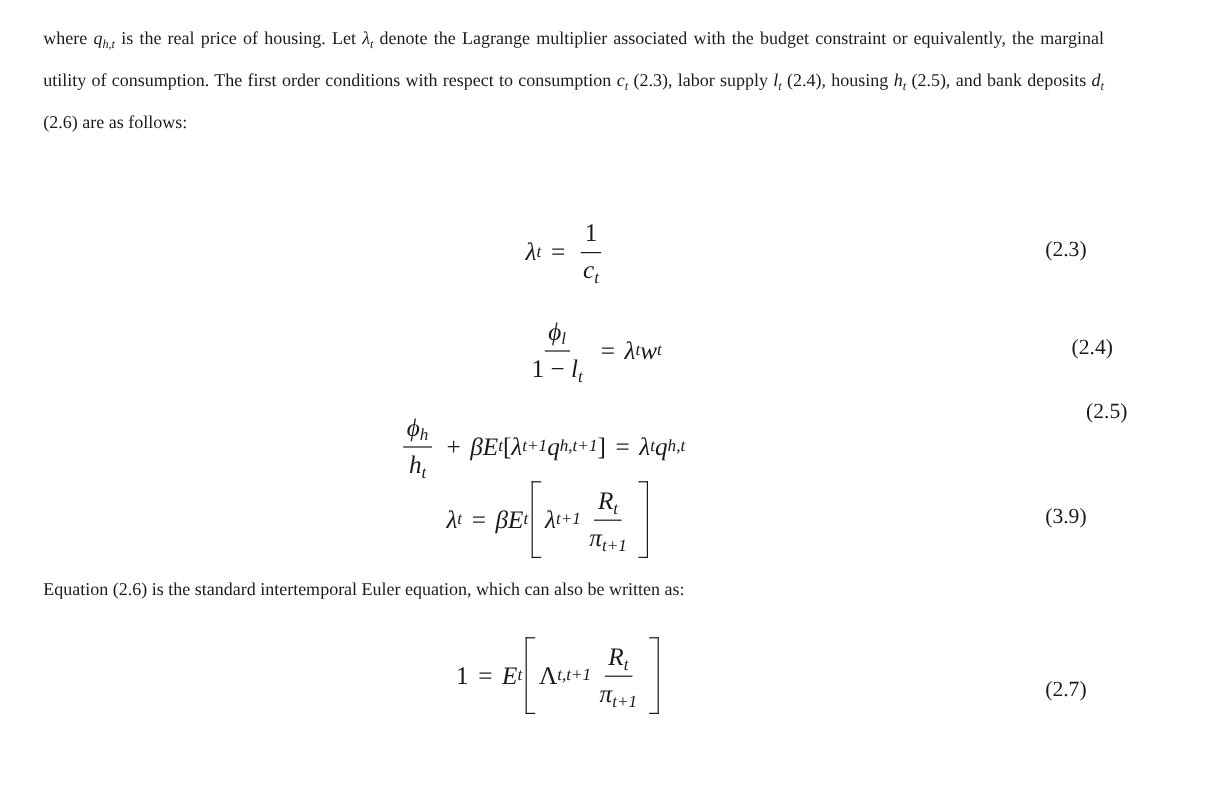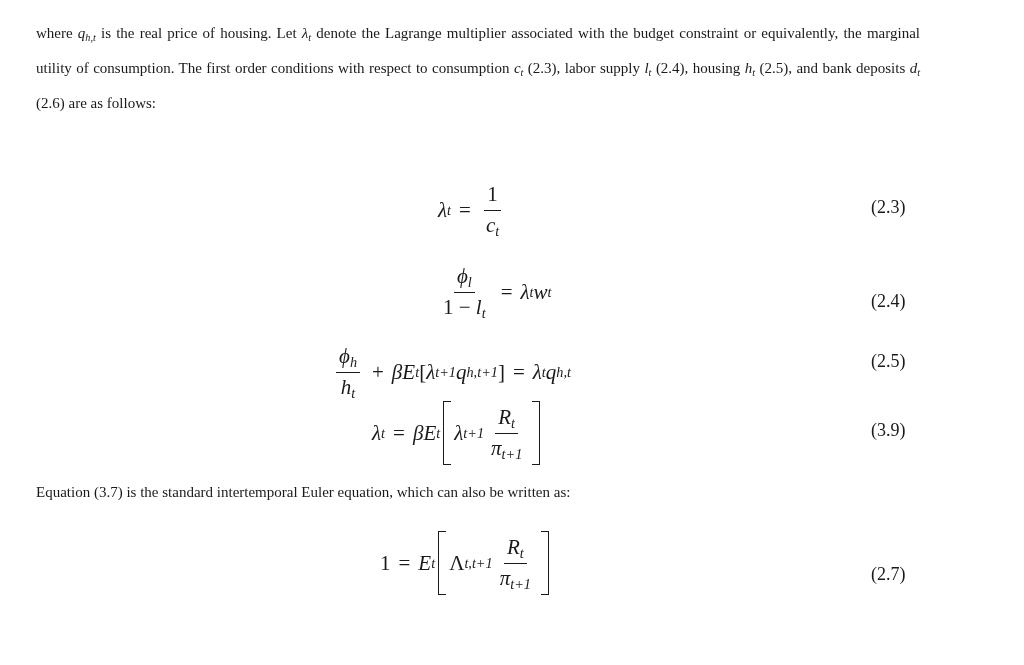--- a/index.html
+++ b/index.html
@@ -62,21 +62,21 @@
     <span class="frac">
         <span class="num"><span class="var">ϕ</span><sub class="var">l</sub></span>
         <span class="den"><span>1 − </span><span class="var">l</span><sub class="var">t</sub></span>
       </span>
     <span class="op">=</span>
     <span class="var">λ</span>
       <sub class="var">t</sub>
       <span class="var">w</span>
       <sub class="var">t</sub>
   </div>
-  <div class="eq-num" style="top:29px;">(2.4)</div>
+  <div class="eq-num" style="top:17px;margin-left:22px;">(2.4)</div>
 </div>
 
 <div class="eq" style="top:330px;height:60px;">
   <div class="eq-body" style="left:332px;top:0;height:60px;margin-top:12px;">
     <span class="frac">
         <span class="num"><span class="var">ϕ</span><sub class="var">h</sub></span>
         <span class="den"><span class="var">h</span><sub class="var">t</sub></span>
       </span>
     <span class="op">+</span>
     <span class="var">β</span>
@@ -87,21 +87,21 @@
       <sub class="var">t+1</sub>
       <span class="var">q</span>
       <sub class="var">h,t+1</sub>
       <span>]</span>
     <span class="op">=</span>
     <span class="var">λ</span>
       <sub class="var">t</sub>
       <span class="var">q</span>
       <sub class="var">h,t</sub>
   </div>
-  <div class="eq-num" style="top:21px;">(2.5)</div>
+  <div class="eq-num" style="top:2px;margin-left:34px;">(2.5)</div>
 </div>
 
 <div class="eq" style="top:400px;height:66px;">
   <div class="eq-body" style="left:372px;top:0;height:66px;">
     <span class="var">λ</span>
       <sub class="var">t</sub>
     <span class="op">=</span>
     <span class="var">β</span>
       <span class="var">E</span>
       <sub class="var">t</sub>
@@ -110,21 +110,21 @@
       <sub class="var">t+1</sub>
     <span class="frac">
         <span class="num"><span class="var">R</span><sub class="var">t</sub></span>
         <span class="den"><span class="var">π</span><sub class="var">t+1</sub></span>
       </span>
     <span class="bracket r"></span>
   </div>
   <div class="eq-num" style="top:20px;">(3.9)</div>
 </div>
 
-<div class="para para2">Equation (3.7) is the standard intertemporal Euler equation, which can also be written as:</div>
+<div class="para para2">Equation (2.6) is the standard intertemporal Euler equation, which can also be written as:</div>
 
 <div class="eq" style="top:528px;height:70px;">
   <div class="eq-body" style="left:380px;top:0;height:70px;">
     <span>1</span>
     <span class="op">=</span>
     <span class="var">E</span>
       <sub class="var">t</sub>
     <span class="bracket l"></span>
     <span>Λ</span>
       <sub class="var">t,t+1</sub>

